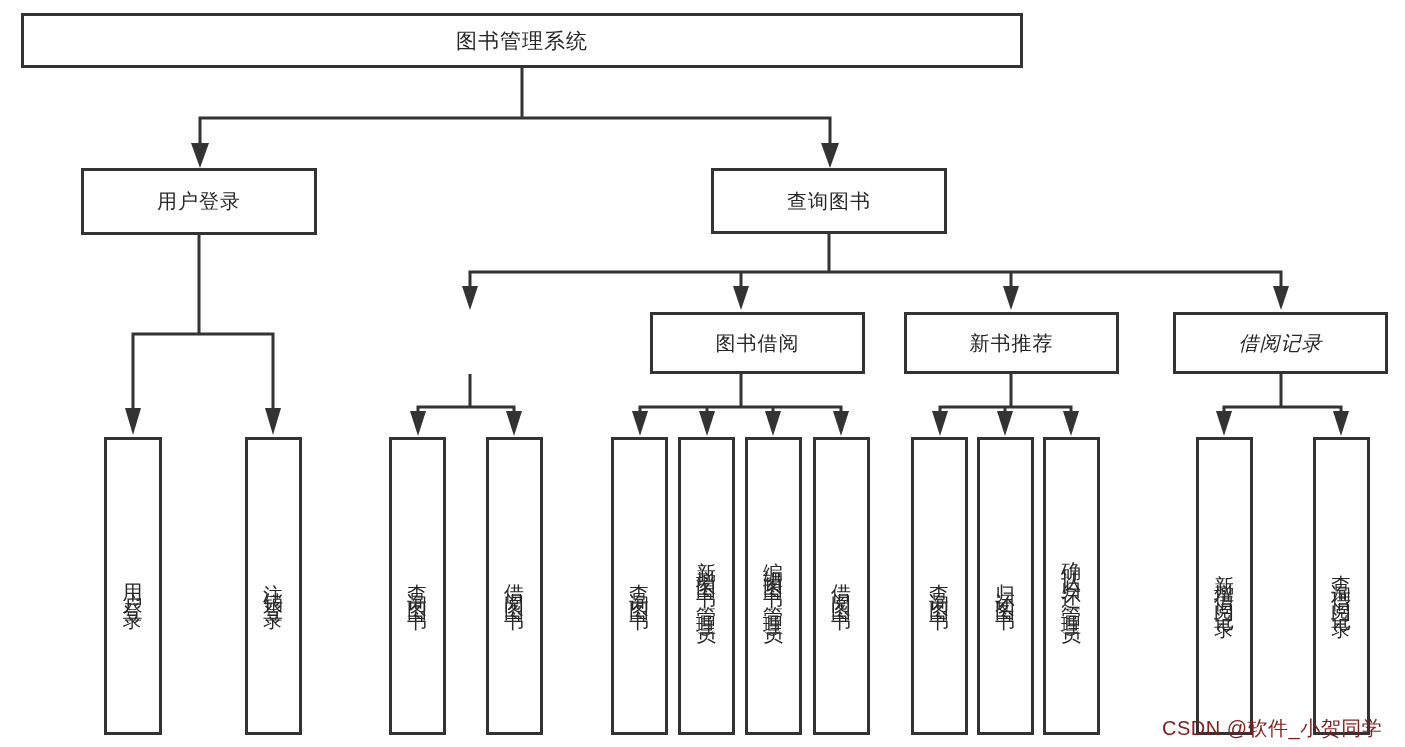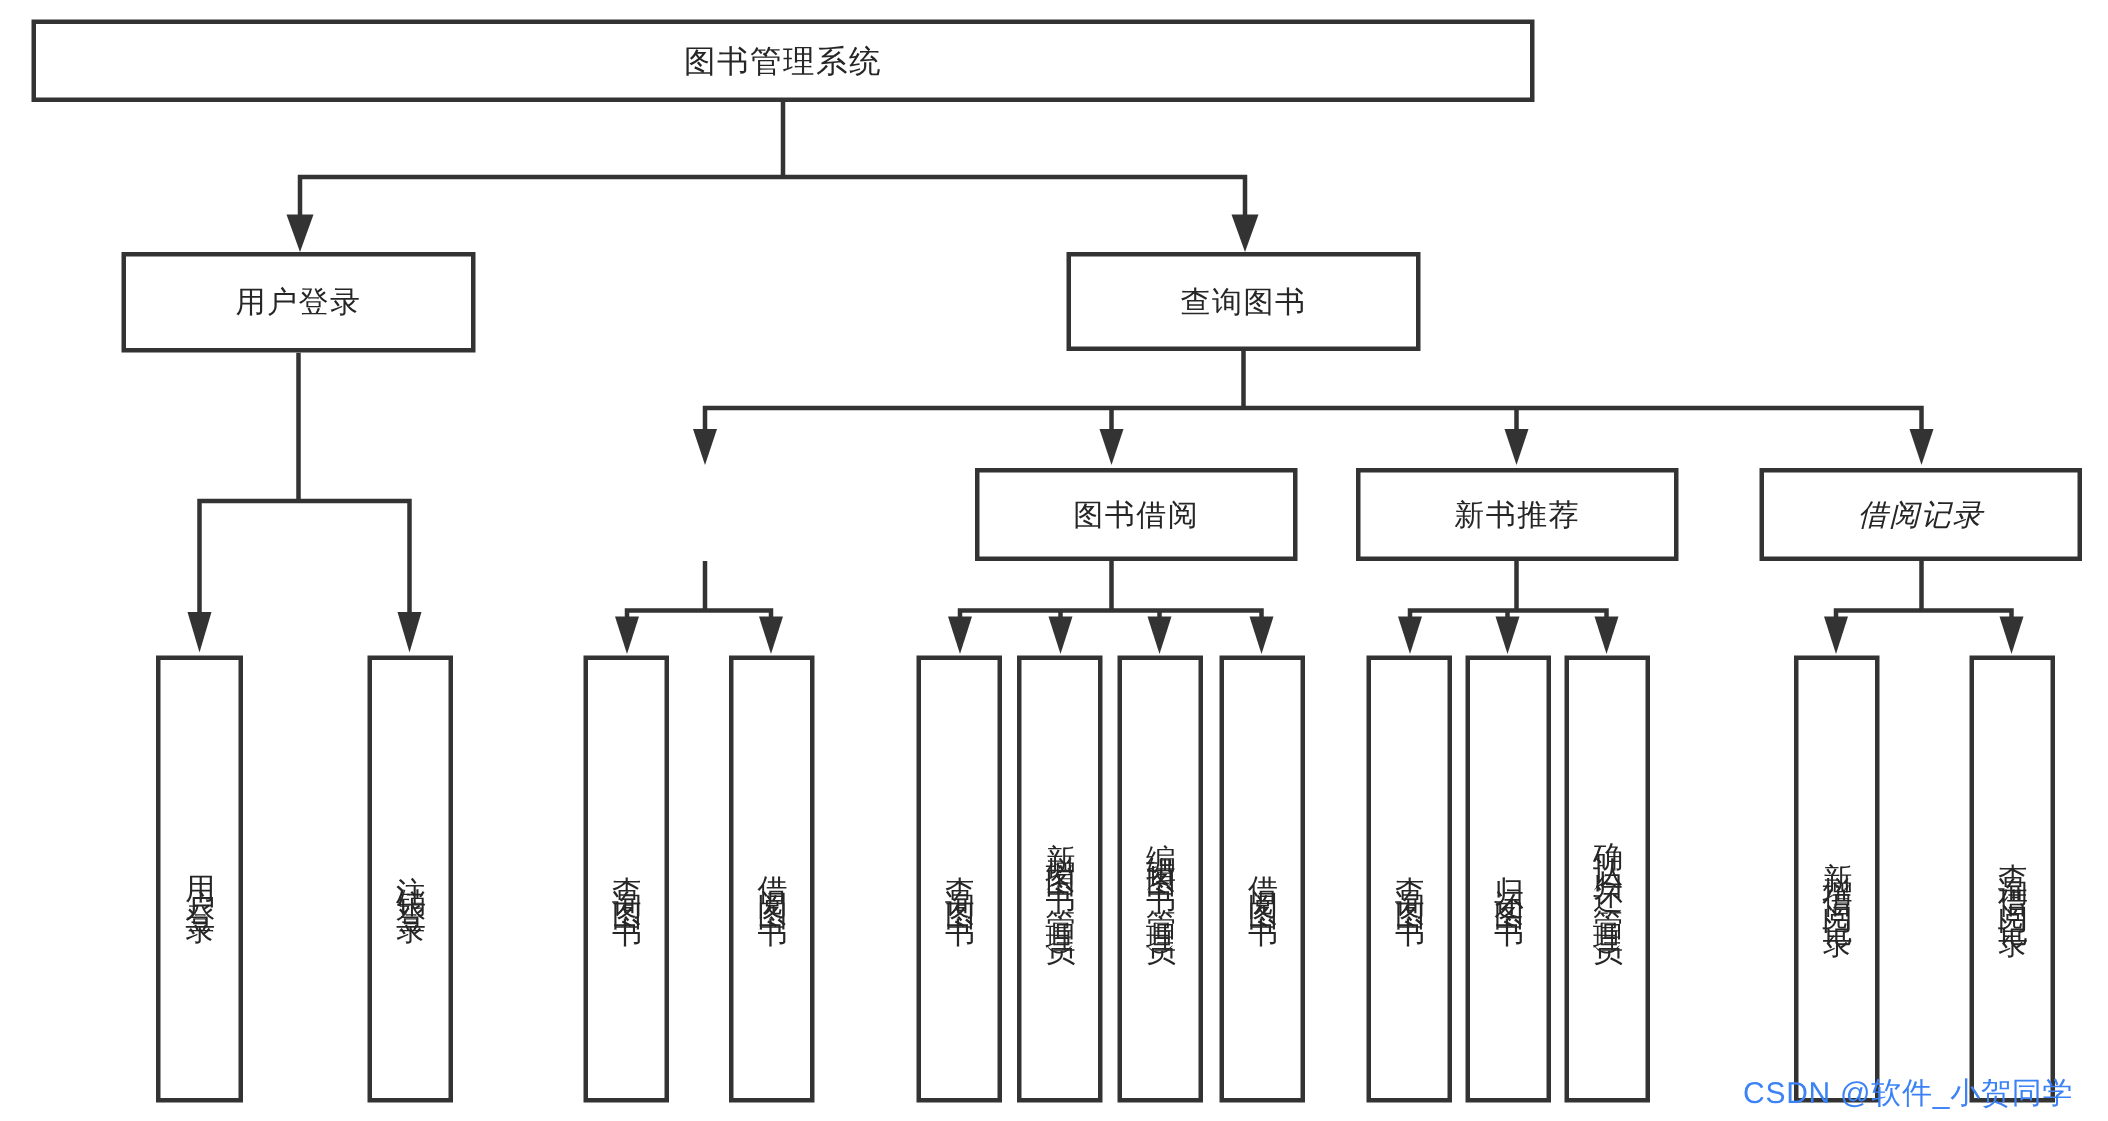--- a/index.html
+++ b/index.html
@@ -46,21 +46,21 @@
     font-size: 20px;
     letter-spacing: 9px;
     line-height: 1;
     white-space: nowrap;
   }
   .watermark {
     position: absolute;
     left: 1162px;
     top: 715px;
     font-size: 20px;
-    color: #3b82f6;
+    color: #7f1d1d;
     letter-spacing: 0.5px;
     white-space: nowrap;
     z-index: 10;
   }
 </style>
 </head>
 <body>
 
 <div class="canvas">
 

